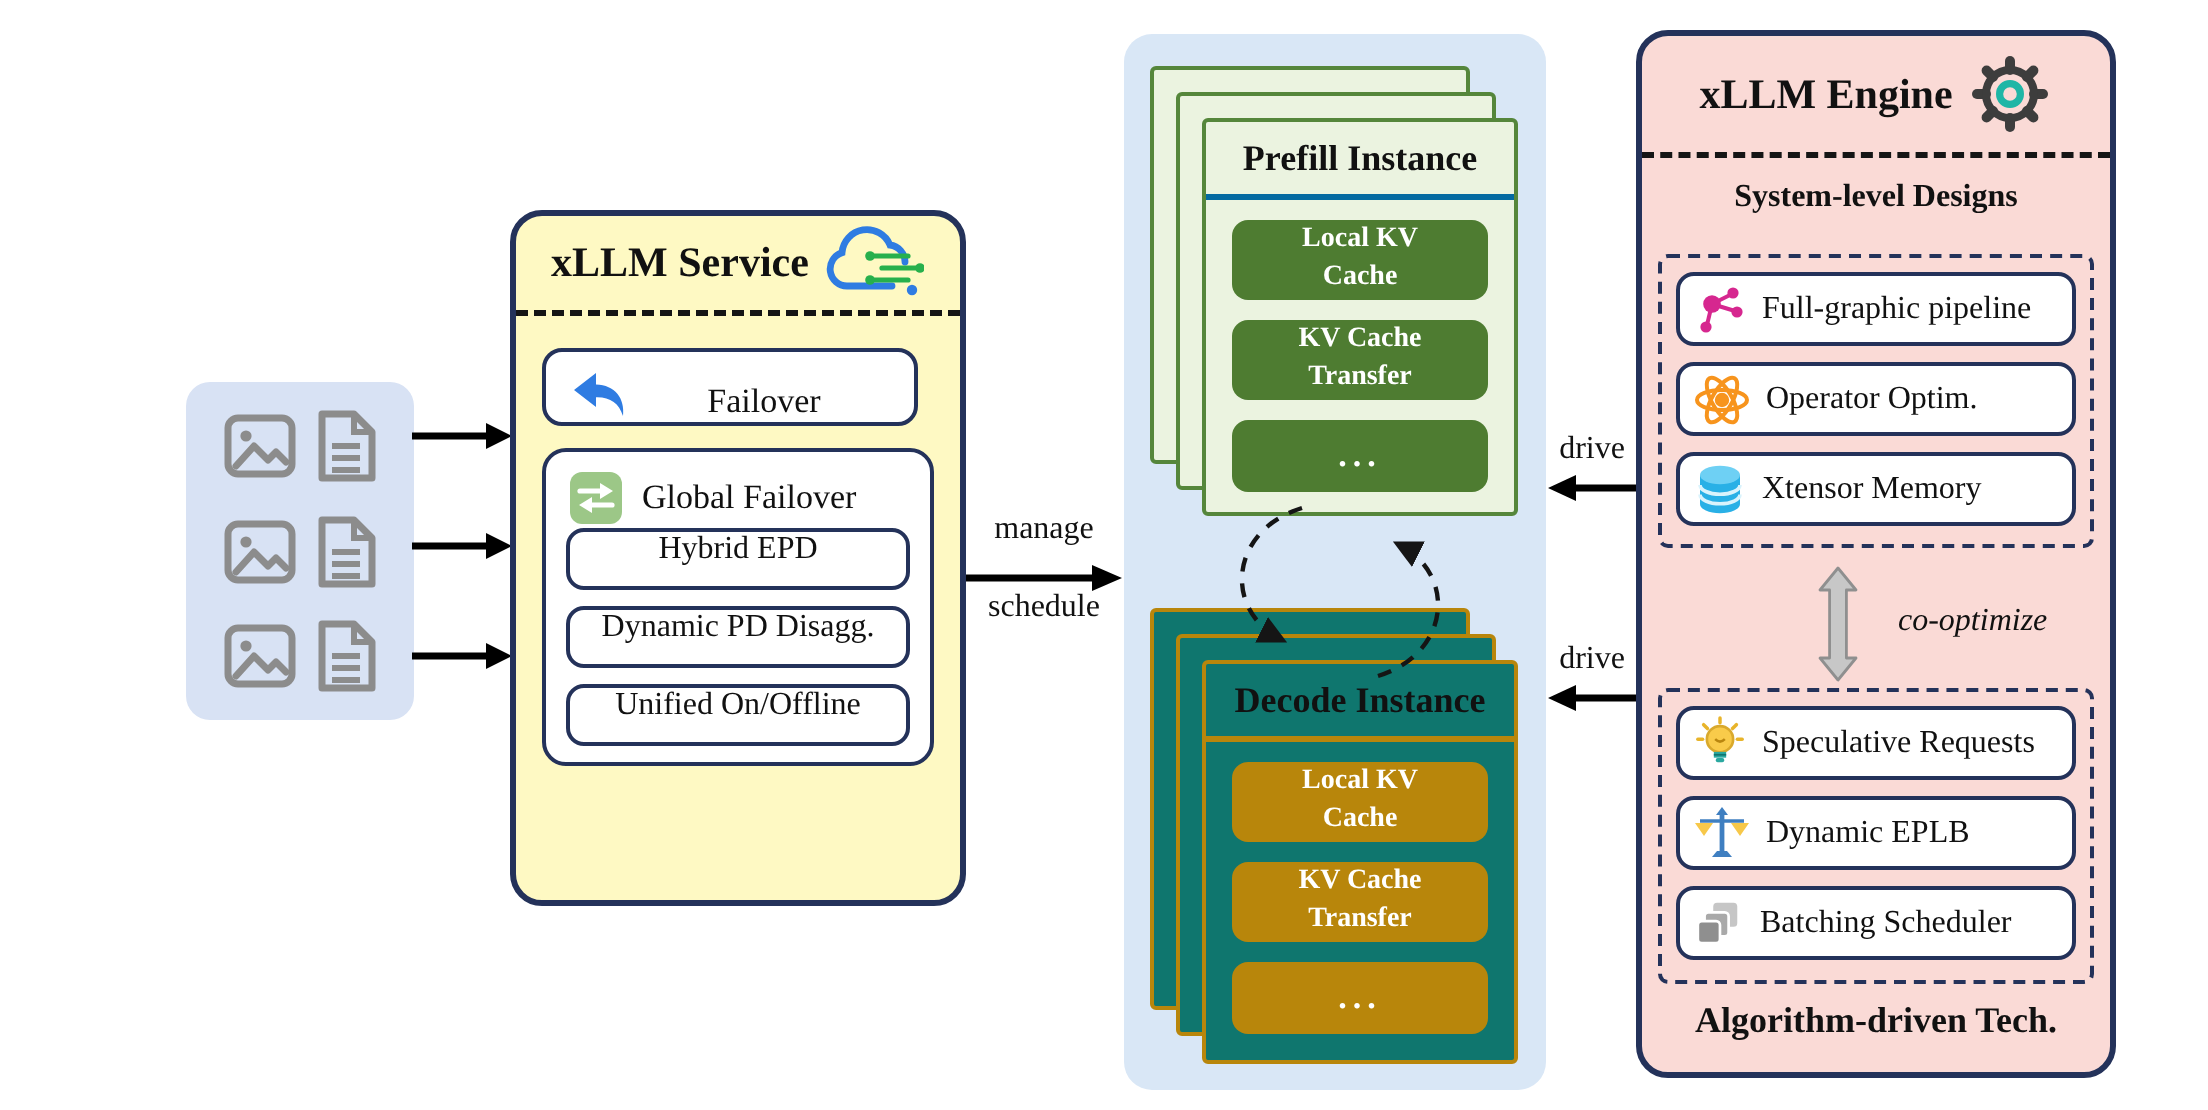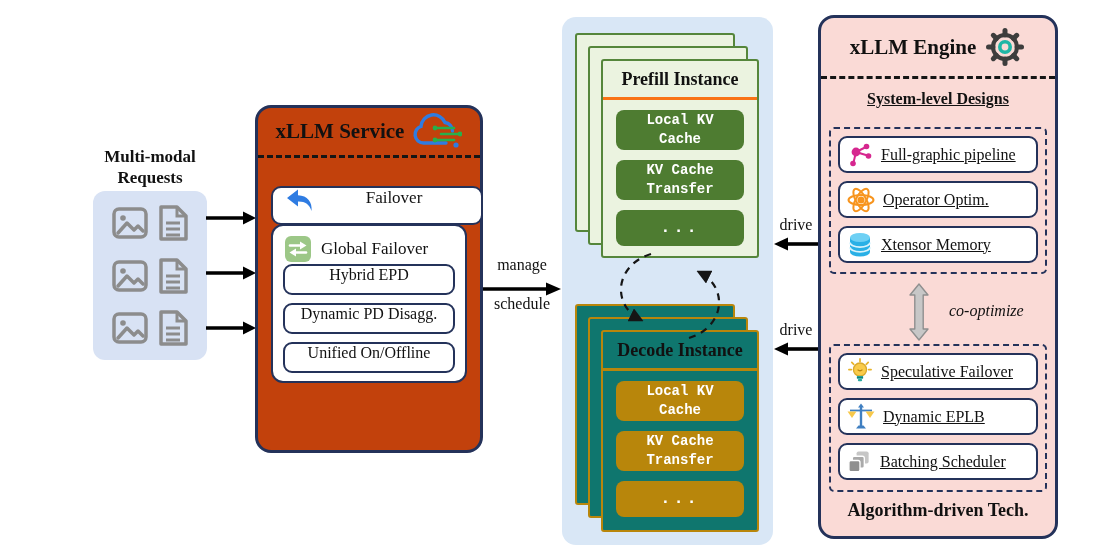--- a/index.html
+++ b/index.html
@@ -10,78 +10,74 @@
   .abs{position:absolute;}
   *{box-sizing:border-box;}
 
   
   .req-title{left:78px;top:146px;width:144px;text-align:center;font-weight:bold;font-size:17px;line-height:1.25;}
   .req-panel{left:93px;top:191px;width:114px;height:169px;background:#d8e2f4;border-radius:12px;
     display:flex;flex-direction:column;justify-content:space-evenly;align-items:center;}
   .req-row{display:flex;align-items:center;gap:5px;}
 
   
-  .service-box{left:255px;top:105px;width:228px;height:348px;background:#c2410c;
+  .service-box{left:255px;top:105px;width:228px;height:348px;background:#fef9c3;
     border:3px solid #24325a;border-radius:16px;}
   .service-header{height:50px;border-bottom:3px dashed #151515;display:flex;align-items:center;
     justify-content:center;gap:6px;font-weight:bold;font-size:21px;}
   .white-box{background:#fff;border:2.5px solid #24325a;border-radius:10px;}
-  .failover{left:13px;top:78px;width:212px;height:39px;display:flex;align-items:flex-start;}
+  .failover{left:13px;top:66px;width:188px;height:39px;display:flex;align-items:flex-end;}
   .failover .lbl{flex:1;text-align:center;font-size:17px;margin-left:-8px;}
   .failover .ic{margin-left:12px;}
   .scheduler{left:13px;top:116px;width:196px;height:159px;border-radius:12px;}
   .sched-header{height:38px;display:flex;align-items:center;gap:10px;padding:8px 0 0 12px;font-size:17px;}
   .sched-item{width:172px;height:31px;margin:0 auto 8px auto;border:2.5px solid #24325a;border-radius:9px;
     display:flex;align-items:flex-start;justify-content:center;font-size:16px;background:#fff;}
   .cache-mgr{left:13px;top:287px;width:196px;height:44px;display:flex;align-items:center;}
   .cache-mgr .lbl{flex:1;text-align:center;font-size:17px;margin-left:-4px;}
   .cache-mgr .ic{margin-left:11px;}
 
   
   .mid-panel{left:562px;top:17px;width:211px;height:528px;background:#d9e7f6;border-radius:14px;}
   .card{border-radius:3px;}
   .pf{background:#ebf3e0;border:2.5px solid #55863b;}
   .dc{background:#0f766e;border:2.5px solid #b8860b;}
   .front-card{display:flex;flex-direction:column;}
   .card-header{height:39px;display:flex;align-items:center;justify-content:center;font-weight:bold;font-size:18px;}
-  .pf .card-header{border-bottom:3px solid #f97316;}
+  .pf .card-header{border-bottom:3px solid #0369a1;}
   .dc .card-header{border-bottom:3px solid #b8860b;}
   .card-body{padding:10px 13px 0 13px;display:flex;flex-direction:column;gap:10px;}
   .block{height:40px;border-radius:8px;display:flex;align-items:center;justify-content:center;
-    color:#fff;font-weight:bold;font-size:14px;line-height:1.35;text-align:center;white-space:pre-line;font-family:Liberation Mono, monospace;}
+    color:#fff;font-weight:bold;font-size:14px;line-height:1.35;text-align:center;white-space:pre-line;}
   .pf-block{background:#4e7c31;}
   .dc-block{background:#b8860b;}
   .block.dots{height:36px;font-size:17px;letter-spacing:3px;}
 
   
   .engine-box{left:818px;top:15px;width:240px;height:524px;background:#fadad6;
     border:3px solid #24325a;border-radius:16px;}
   .engine-header{height:61px;border-bottom:3px dashed #151515;display:flex;align-items:center;
     justify-content:center;gap:8px;font-weight:bold;font-size:21px;}
-  .sys-header{left:0;top:72px;width:100%;text-align:center;font-weight:bold;font-size:16px;text-decoration:underline;}
+  .sys-header{left:0;top:72px;width:100%;text-align:center;font-weight:bold;font-size:16px;}
   .dashed-box{border:2.5px dashed #24325a;border-radius:5px;padding:7px 7px 0 7px;}
   .dash1{left:8px;top:109px;width:218px;height:147px;}
   .dash2{left:8px;top:326px;width:218px;height:148px;}
   .engine-item{height:37px;border:2.5px solid #24325a;border-radius:9px;background:#fff;
-    display:flex;align-items:center;gap:8px;padding-left:7px;font-size:16px;margin-bottom:8px;text-decoration:underline;}
+    display:flex;align-items:center;gap:8px;padding-left:7px;font-size:16px;margin-bottom:8px;}
   .co-label{font-style:italic;font-size:16px;}
   .algo-header{left:0;top:482px;width:100%;text-align:center;font-weight:bold;font-size:18px;}
 
   
   .flow-label{font-size:16px;text-align:center;}
 </style>
 </head>
 <body>
 
 <div class="canvas">
 
-  <div class="abs req-title">
-    <div>Multi-modal</div>
-    <div>Requests</div>
-  </div>
 
   <div class="abs req-panel">
     <div class="req-row">
       <svg width="40" height="38" viewBox="0 0 40 38">
           <rect x="4" y="5" width="32" height="28" rx="5" fill="none" stroke="#8c8c8c" stroke-width="3.5"></rect>
           <circle cx="13" cy="14" r="2.8" fill="#8c8c8c"></circle>
           <path d="M8 29 L17 19 L24 26 L28 22 L33 27" fill="none" stroke="#8c8c8c" stroke-width="3.5" stroke-linejoin="round" stroke-linecap="round"></path>
         </svg>
       <svg width="36" height="40" viewBox="0 0 36 40">
           <path d="M6 4 h16 l9 9 v23 h-25 z" fill="none" stroke="#8c8c8c" stroke-width="3.5" stroke-linejoin="round"></path>
@@ -309,21 +305,21 @@
               <line x1="21.5" y1="4.5" x2="19.5" y2="6.5"></line>
               <line x1="1.5" y1="12" x2="4" y2="12"></line>
               <line x1="24.5" y1="12" x2="22" y2="12"></line>
             </g>
             <circle cx="13" cy="12" r="6.8" fill="#f9cb4a" stroke="#d9a92c" stroke-width="1.4"></circle>
             <path d="M10.5 12 q2.5 2.5 5 0" stroke="#b9860f" stroke-width="1.3" fill="none"></path>
             <rect x="9.8" y="18.6" width="6.4" height="3" fill="#2aa8a0"></rect>
             <rect x="10.8" y="21.8" width="4.4" height="2.2" rx="1" fill="#2aa8a0"></rect>
             <line x1="9.8" y1="20.1" x2="16.2" y2="20.1" stroke="#11756f" stroke-width="0.9"></line>
           </svg>
-        <span>Speculative Failover</span>
+        <span>Speculative Requests</span>
       </div>
       <div class="engine-item">
         <svg width="28" height="28" viewBox="0 0 28 28">
             <polygon points="14,0.5 11,4.5 17,4.5" fill="#3f7fc1"></polygon>
             <line x1="14" y1="3" x2="14" y2="23" stroke="#3f7fc1" stroke-width="2.4"></line>
             <line x1="3" y1="7.5" x2="25" y2="7.5" stroke="#3f7fc1" stroke-width="1.8"></line>
             <polygon points="0.5,8.5 9.5,8.5 5,15" fill="#f7c84a"></polygon>
             <polygon points="18.5,8.5 27.5,8.5 23,15" fill="#f7c84a"></polygon>
             <polygon points="9,25.5 19,25.5 16.5,22.5 11.5,22.5" fill="#3f7fc1"></polygon>
           </svg>

